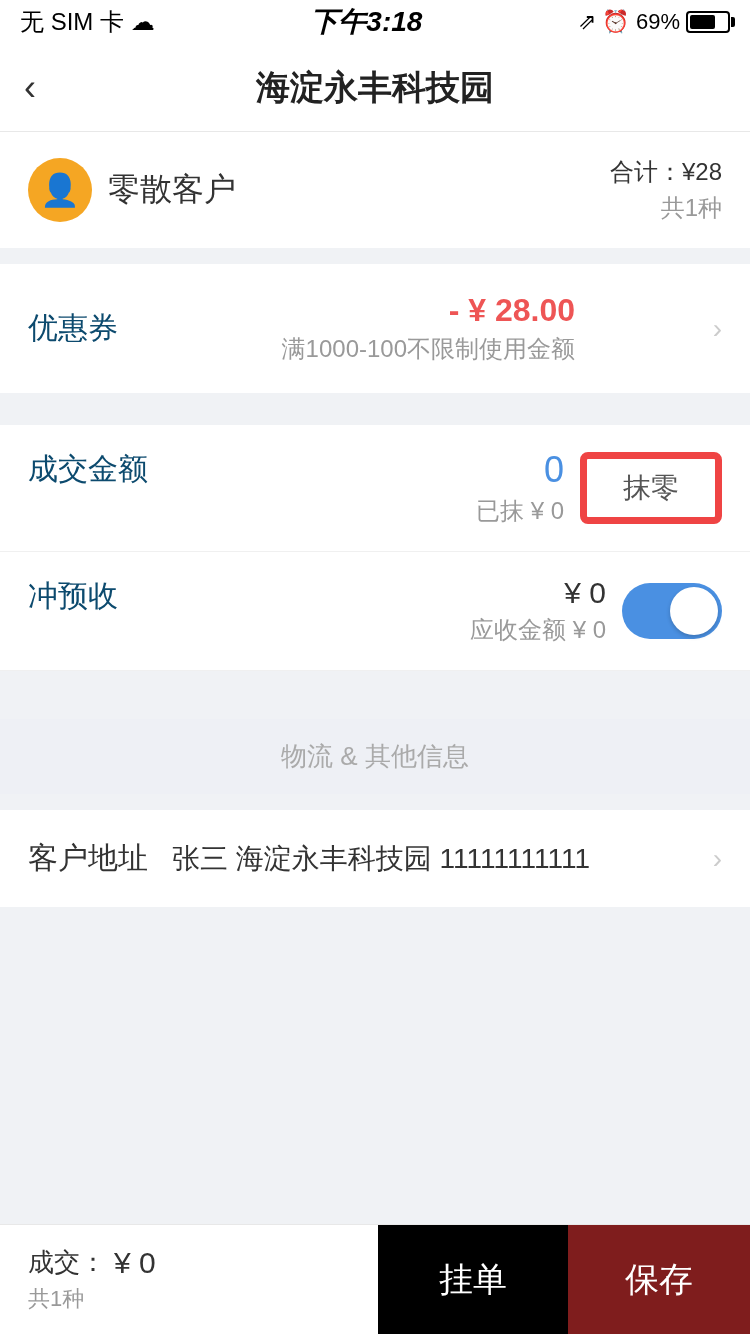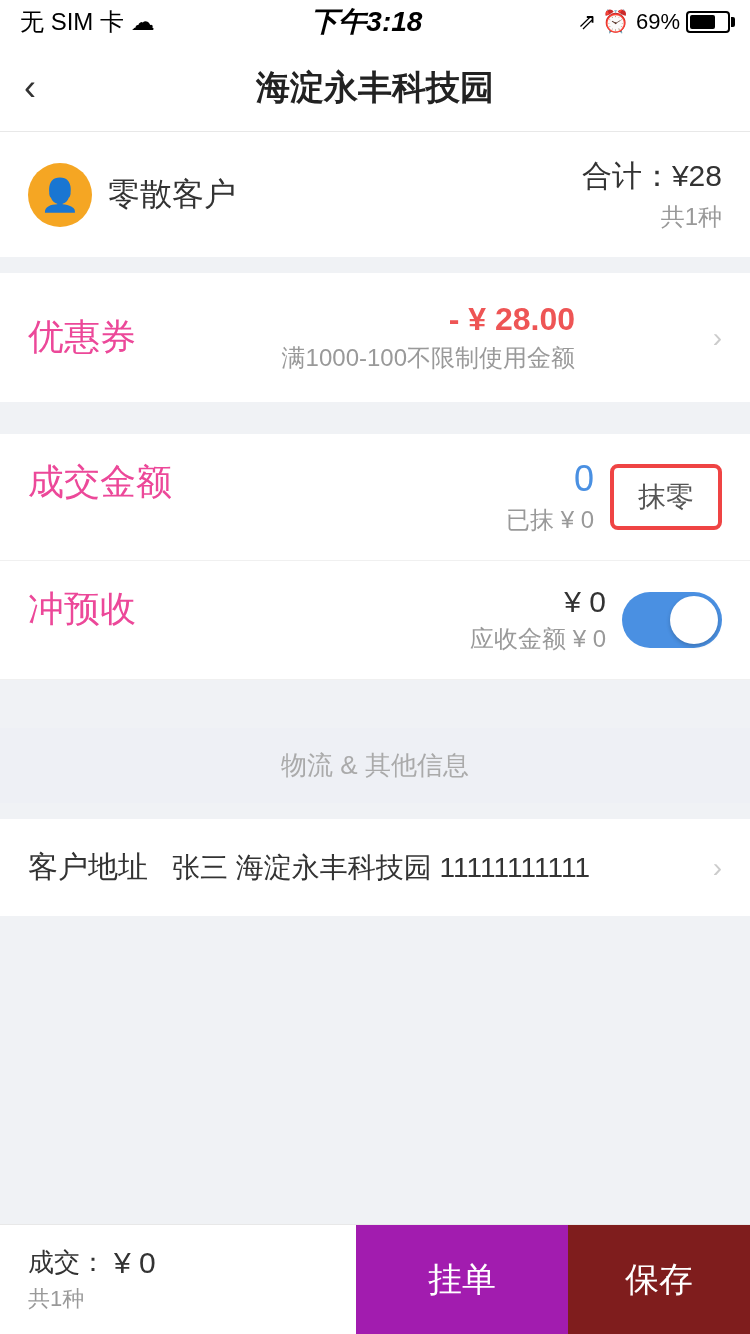--- a/index.html
+++ b/index.html
@@ -117,43 +117,43 @@
     }
     .customer-name {
       font-size: 32px;
       color: #333;
       font-weight: 500;
     }
     .customer-right {
       text-align: right;
     }
     .customer-total {
-      font-size: 30px;
+      font-size: 24px;
       color: #333;
       margin-left: 8px;
     }
     .customer-count {
       font-size: 24px;
       color: #999;
       margin-top: 4px;
     }
 
     
     .row-item {
       background: #fff;
       padding: 28px 28px;
       display: flex;
       align-items: center;
       justify-content: space-between;
       border-bottom: 1px solid #f0f0f0;
     }
     .row-item:last-child { border-bottom: none; }
     .row-label {
-      font-size: 36px;
-      color: #ec4899;
+      font-size: 30px;
+      color: #0c4a6e;
       min-width: 120px;
     }
     .row-right {
       display: flex;
       align-items: center;
       gap: 16px;
       flex: 1;
       justify-content: flex-end;
     }
     .row-value {
@@ -183,23 +183,23 @@
       font-weight: 700;
     }
     .coupon-desc {
       font-size: 24px;
       color: #999;
       margin-top: 4px;
     }
 
     
     .btn-round {
-      border: 4px solid #ef4444;
+      border: 7px solid #ef4444;
       border-radius: 8px;
-      padding: 10px 24px;
+      padding: 10px 36px;
       font-size: 28px;
       color: #555;
       background: #fff;
       cursor: pointer;
       white-space: nowrap;
     }
 
     
     .toggle-wrap {
       width: 100px;
@@ -321,23 +321,23 @@
       font-size: 30px;
       font-weight: 500;
       color: #333;
     }
     .bottom-count {
       font-size: 22px;
       color: #999;
       margin-top: 4px;
     }
     .btn-pending {
-      width: 212px;
+      width: 190px;
       height: 110px;
-      background: #a21caf;
+      background: #000000;
       border: none;
       font-size: 34px;
       color: #fff;
       cursor: pointer;
       display: flex;
       align-items: center;
       justify-content: center;
     }
     .btn-save {
       width: 182px;

